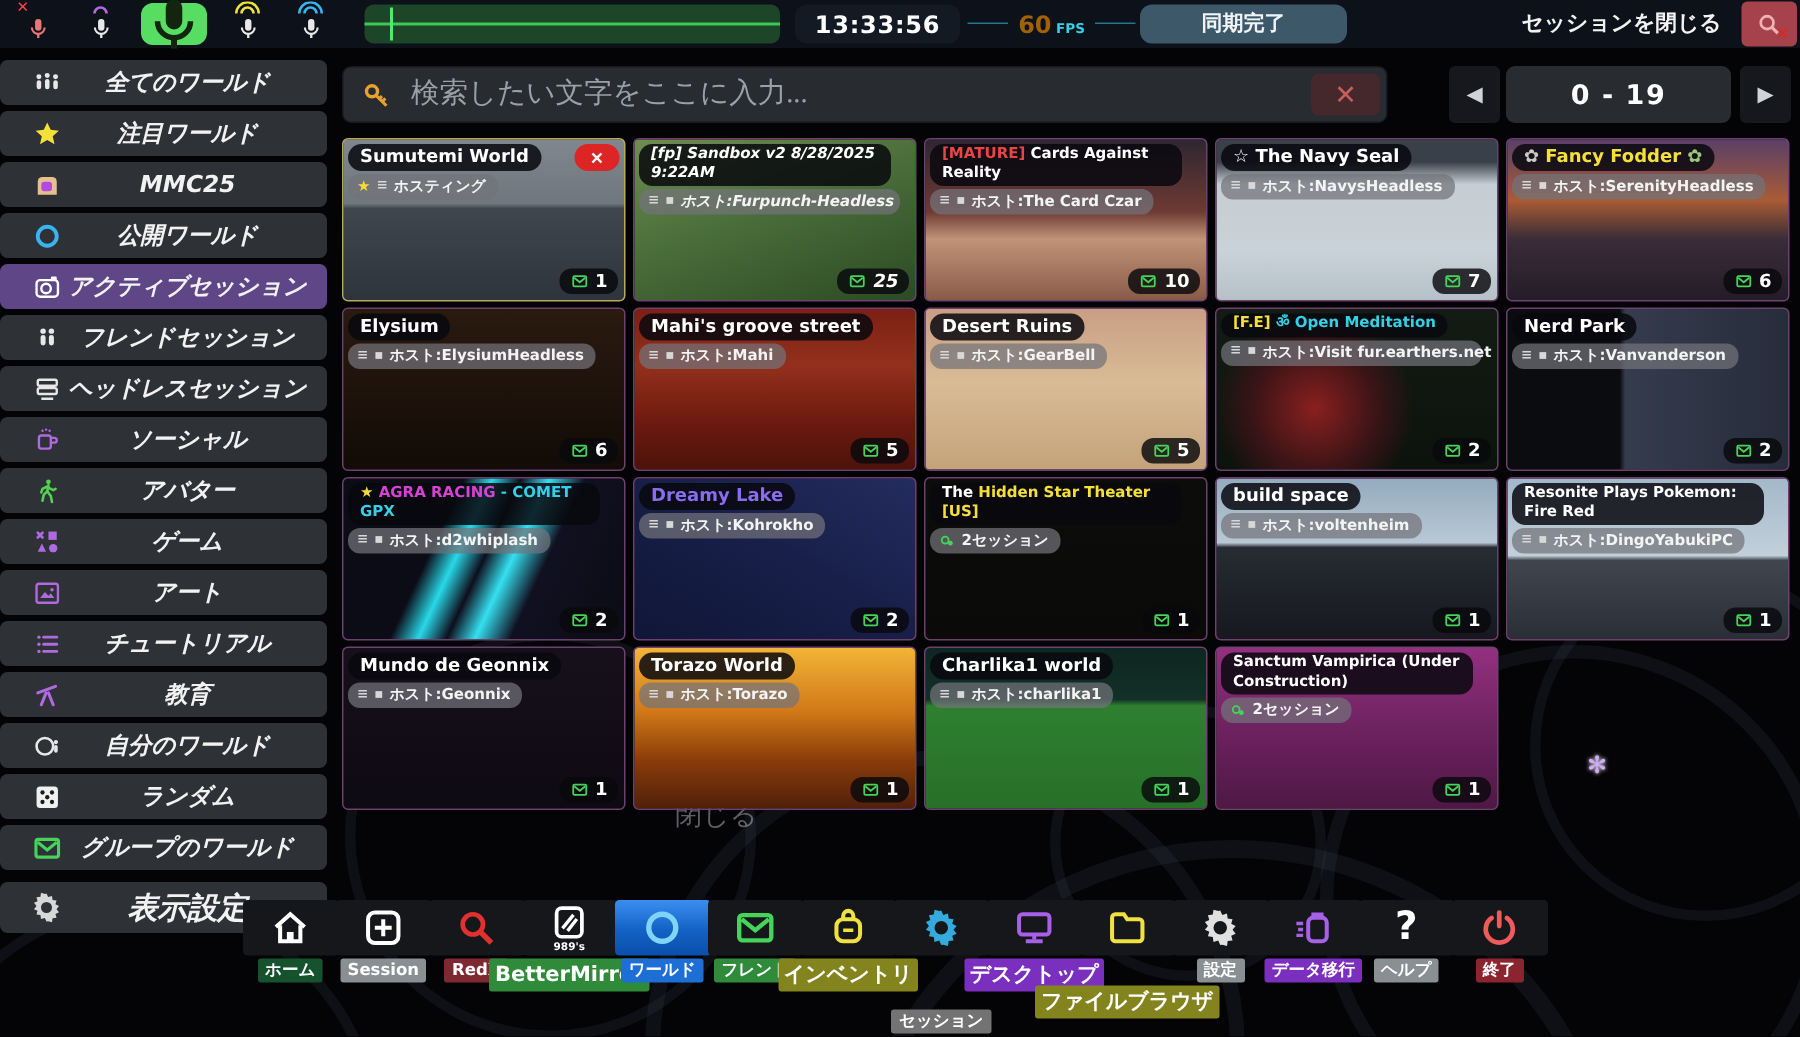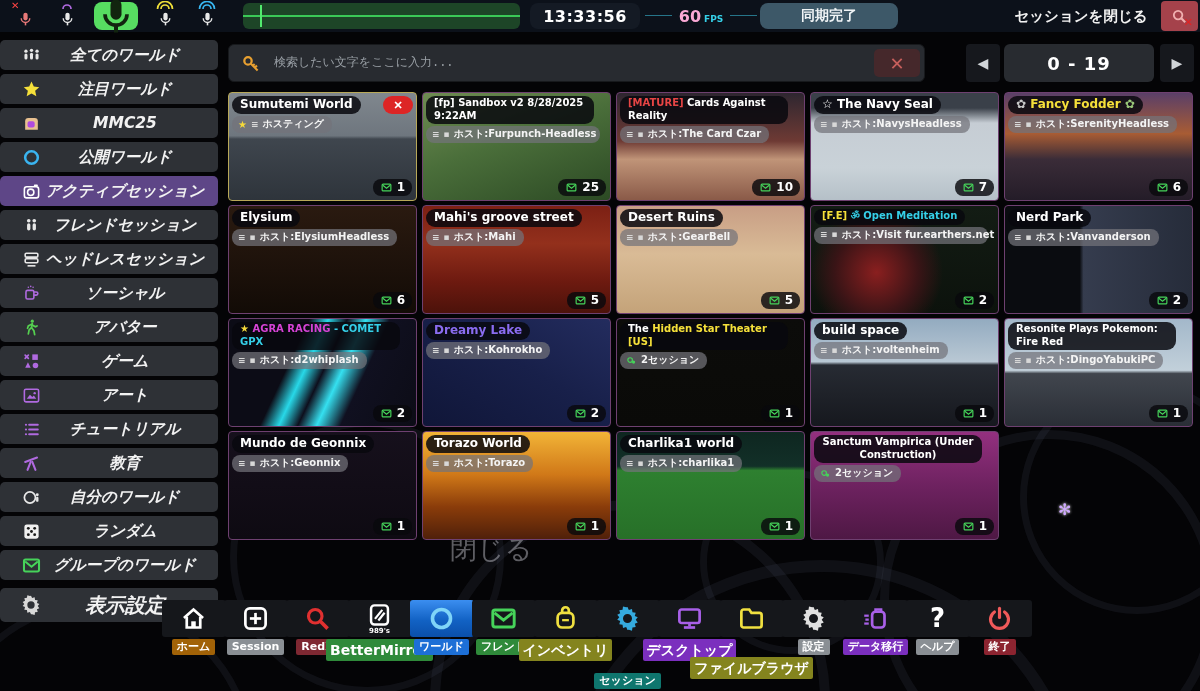--- a/index.html
+++ b/index.html
@@ -24,21 +24,21 @@
   #meter{position:absolute;left:243px;top:3px;width:277px;height:26px;background:#1d4527;
          border-radius:6px;}
   #meter::before{content:"";position:absolute;left:0;right:0;top:12px;height:2px;background:#3bc957;}
   #meter::after{content:"";position:absolute;left:17px;top:2px;bottom:2px;width:2px;background:#52ea6e;}
   .seg{position:absolute;top:3px;height:26px;background:#141a24;border-radius:8px;
        display:flex;align-items:center;justify-content:center;}
   #seg-time{left:530px;width:110px;font-size:16px;font-weight:bold;letter-spacing:.5px;}
   #seg-fps{left:645px;width:112px;background:transparent;}
   #seg-fps::before{content:"";position:absolute;left:0;right:0;top:12px;height:1px;background:rgba(60,200,230,.55);}
   #fps-inner{position:relative;background:#0c111a;padding:0 7px;display:flex;align-items:baseline;gap:3px;}
-  #fps-val{color:#f9a8d4;font-size:16px;font-weight:bold;}
+  #fps-val{color:#a16207;font-size:16px;font-weight:bold;}
   #fps-unit{color:#35d0e8;font-size:9px;font-weight:bold;}
   #sync-btn{left:760px;width:138px;background:#3d5868;font-size:14px;font-weight:600;color:#f0f4f6;}
   #close-session{position:absolute;left:1005px;width:152px;top:0;height:32px;line-height:32px;
                  text-align:center;font-size:14.5px;font-weight:600;color:#f2f2f2;}
   #end-session-btn{position:absolute;right:2px;top:1px;width:37px;height:30px;background:#a5424b;
                    border-radius:4px;display:flex;align-items:center;justify-content:center;}
   #end-session-btn svg{width:17px;height:17px;}
   #end-session-btn .xmark{position:absolute;right:5px;bottom:2px;color:#e42222;font-size:11px;font-weight:bold;}
 
   
@@ -52,22 +52,22 @@
                       padding-right:10px;white-space:nowrap;}
   .side-item.large{height:34px;margin-top:4px;}
   .side-item.large .s-label{font-size:20px;}
   .side-item.large .s-icon svg{width:24px;height:24px;}
 
   
   #searchbar{position:absolute;left:228px;top:44px;width:697px;height:38px;background:#282b30;
              border:1px solid #17191c;border-radius:6px;display:flex;align-items:center;
              padding:0 4px 0 12px;box-sizing:border-box;z-index:20;}
   #searchbar .key{width:21px;height:21px;color:#e8a030;flex:none;margin-right:10px;}
-  #search-input{flex:1;background:transparent;border:none;outline:none;color:#ddd;font-size:12px;
-                font-family:Liberation Mono, monospace;}
+  #search-input{flex:1;background:transparent;border:none;outline:none;color:#ddd;font-size:19px;
+                font-family:Liberation Serif, serif;}
   #search-input::placeholder{color:#9aa0a6;}
   #search-clear{width:46px;height:28px;background:#45282b;border-radius:5px;border:none;cursor:pointer;
                 color:#c75f5c;font-size:18px;font-weight:bold;display:flex;align-items:center;
                 justify-content:center;flex:none;font-family:inherit;}
   .pg-btn{position:absolute;top:44px;width:34px;height:38px;background:#16181d;border-radius:4px;
           display:flex;align-items:center;justify-content:center;color:#d0d4d8;font-size:14px;
           cursor:pointer;z-index:20;}
   #pg-prev{left:966px;}  #pg-next{left:1160px;}
   #pg-range{position:absolute;left:1004px;top:44px;width:150px;height:38px;background:#282b30;
             border-radius:6px;display:flex;align-items:center;justify-content:center;font-size:18px;
@@ -93,42 +93,42 @@
   .s-pill .glyph{font-size:9px;color:#d8d8d8;line-height:1;}
   .s-pill .star{color:#f5d93a;font-size:10px;}
   .s-pill svg{width:11px;height:11px;color:#46d35a;}
   .badge{position:absolute;right:4px;bottom:4px;display:flex;align-items:center;gap:4px;
          background:rgba(8,8,12,0.82);border-radius:8px;padding:1px 7px 2px;font-size:12px;
          font-weight:bold;color:#fff;}
   .badge svg{width:13px;height:11px;color:#46d35a;}
 
   
   .th-sumutemi{background:linear-gradient(180deg,#80878e 0%,#6e767e 40%,#3f464e 43%,#2e343b 100%);}
-  .th-sandbox{background:linear-gradient(160deg,#6f8c52 0%,#4a6e3a 45%,#2c4a24 100%);}
+  .th-sandbox{background:linear-gradient(160deg,#6f8c52 0%,#4a6e3a 45%,#2c4a24 100%);font-style:italic;}
   .th-cards{background:linear-gradient(180deg,#2e2630 0%,#6e3a34 45%,#c09478 62%,#8a5a48 100%);}
   .th-navy{background:linear-gradient(180deg,#3a4049 0%,#3a4049 14%,#c6cdd4 28%,#c9d2d8 70%,#b5c0c8 100%);}
   .th-fancy{background:linear-gradient(180deg,#5a3f68 0%,#a85c34 38%,#3a2c38 62%,#241c28 100%);}
   .th-elysium{background:linear-gradient(180deg,#2a1a10 0%,#1c110a 60%,#120b06 100%);}
   .th-mahi{background:linear-gradient(180deg,#7c2014 0%,#93301c 35%,#6e1a10 70%,#4c120a 100%);}
   .th-desert{background:linear-gradient(180deg,#c89e85 0%,#d9bb96 45%,#c4a379 100%);}
   .th-meditation{background:radial-gradient(circle at 35% 62%,#8a1f1f 0%,#3a1416 30%,rgba(0,0,0,0) 48%),
                  linear-gradient(180deg,#131c14 0%,#0c120c 100%);}
   .th-nerdpark{background:linear-gradient(90deg,#0a0c10 0%,#0a0c10 40%,#353c4e 42%,#262c3a 100%);}
   .th-agra{background:linear-gradient(115deg,#0c0c16 0%,#0c0c16 34%,#28d8e8 42%,#0e0e1c 50%,#35e0f0 58%,#101020 68%,#0c0c16 100%);}
   .th-dreamy{background:linear-gradient(210deg,#232c5e 0%,#18204a 45%,#101638 100%);}
   .th-theater{background:linear-gradient(180deg,#0c0c0a 0%,#0a0a08 100%);}
   .th-buildspace{background:linear-gradient(180deg,#93abc0 0%,#b9c8d4 40%,#272b33 43%,#16181e 100%);}
   .th-pokemon{background:linear-gradient(180deg,#a3b8ca 0%,#c2d0da 48%,#41464e 51%,#2a2e36 100%);}
   .th-geonnix{background:linear-gradient(180deg,#16101c 0%,#0e0a12 100%);}
   .th-torazo{background:linear-gradient(180deg,#f2b437 0%,#d07818 40%,#8a3c0a 70%,#50200a 100%);}
   .th-charlika{background:linear-gradient(180deg,#0e2620 0%,#123028 32%,#2e8030 36%,#277028 100%);}
-  .th-sanctum{background:linear-gradient(180deg,#93307f 0%,#6e2260 50%,#4e1844 100%);text-align:center;}
+  .th-sanctum{background:linear-gradient(180deg,#93307f 0%,#6e2260 50%,#4e1844 100%);}
 
   
-  #ghost-text{position:absolute;left:450px;top:531px;font-size:27px;color:#b8b8c0;opacity:.5;z-index:5;}
+  #ghost-text{position:absolute;left:450px;top:531px;font-size:18px;color:#b8b8c0;opacity:.5;z-index:5;}
   #sparkle{position:absolute;left:1058px;top:500px;font-size:16px;color:#cfa8ff;z-index:5;
            text-shadow:0 0 3px #fff;}
 
   
   #dock{position:absolute;left:163px;bottom:2px;display:flex;gap:1px;z-index:25;}
   .dock-item{width:61px;display:flex;flex-direction:column;align-items:center;cursor:pointer;}
   .dock-tile{width:64px;height:37px;background:#15171b;border-radius:3px;display:flex;
              flex-direction:column;align-items:center;justify-content:center;}
   .dock-tile svg{width:27px;height:27px;}
   .dock-tile .qmark{font-size:26px;font-weight:bold;line-height:1;}
@@ -820,21 +820,21 @@
     <div class="dock-item">
       <div class="dock-tile">
         <svg viewBox="0 0 24 24" style="color: rgb(255, 255, 255);">
           <g fill="none" stroke="currentColor" stroke-width="2.4">
             <path d="M3.5 11.5L12 4l8.5 7.5"></path>
             <path d="M6 10.5V20h12v-9.5"></path>
           </g>
           <rect x="10" y="14.5" width="4" height="5.5" fill="currentColor"></rect>
         </svg>
       </div>
-      <span class="dock-label" style="background: #a16207;">ホーム</span>
+      <span class="dock-label" style="background: #14532d; font-family: Liberation Serif, serif;">ホーム</span>
     </div>
     <div class="dock-item">
       <div class="dock-tile">
         <svg viewBox="0 0 24 24" style="color: rgb(255, 255, 255);">
           <rect x="3" y="3" width="18" height="18" rx="4" fill="none" stroke="currentColor" stroke-width="2.4"></rect>
           <g stroke="currentColor" stroke-width="2.4">
             <line x1="12" y1="7" x2="12" y2="17"></line>
             <line x1="7" y1="12" x2="17" y2="12"></line>
           </g>
         </svg>
@@ -889,21 +889,21 @@
         </svg>
       </div>
       <span class="dock-label tiny" style="background: rgb(132, 132, 30);">インベントリ</span>
     </div>
     <div class="dock-item">
       <div class="dock-tile">
         <svg viewBox="0 0 24 24" style="color: rgb(53, 170, 222);">
           <path fill="currentColor" fill-rule="evenodd" d="M12 1.8l1.2 2.6 2.8-.8.4 2.9 2.9.4-.8 2.8 2.6 1.2-1.8 2.3 1.8 2.3-2.6 1.2.8 2.8-2.9.4-.4 2.9-2.8-.8L12 22.2l-1.2-2.6-2.8.8-.4-2.9-2.9-.4.8-2.8L2.9 13.2l1.8-2.3L2.9 8.6l2.6-1.2-.8-2.8 2.9-.4.4-2.9 2.8.8zM12 16a4 4 0 110-8 4 4 0 010 8z"></path>
         </svg>
       </div>
-      <span class="dock-label" style="background: #0f766e; margin-top: 36px;">セッション</span>
+      <span class="dock-label" style="background: #737373; margin-top: 36px;">セッション</span>
     </div>
     <div class="dock-item">
       <div class="dock-tile">
         <svg viewBox="0 0 24 24" style="color: rgb(168, 96, 232);">
           <rect x="3" y="4" width="18" height="12" rx="2" fill="none" stroke="currentColor" stroke-width="2.4"></rect>
           <line x1="12" y1="16" x2="12" y2="19" stroke="currentColor" stroke-width="2.4"></line>
           <line x1="7" y1="20" x2="17" y2="20" stroke="currentColor" stroke-width="2.4"></line>
         </svg>
       </div>
       <span class="dock-label tiny" style="background: rgb(123, 47, 190);">デスクトップ</span>

